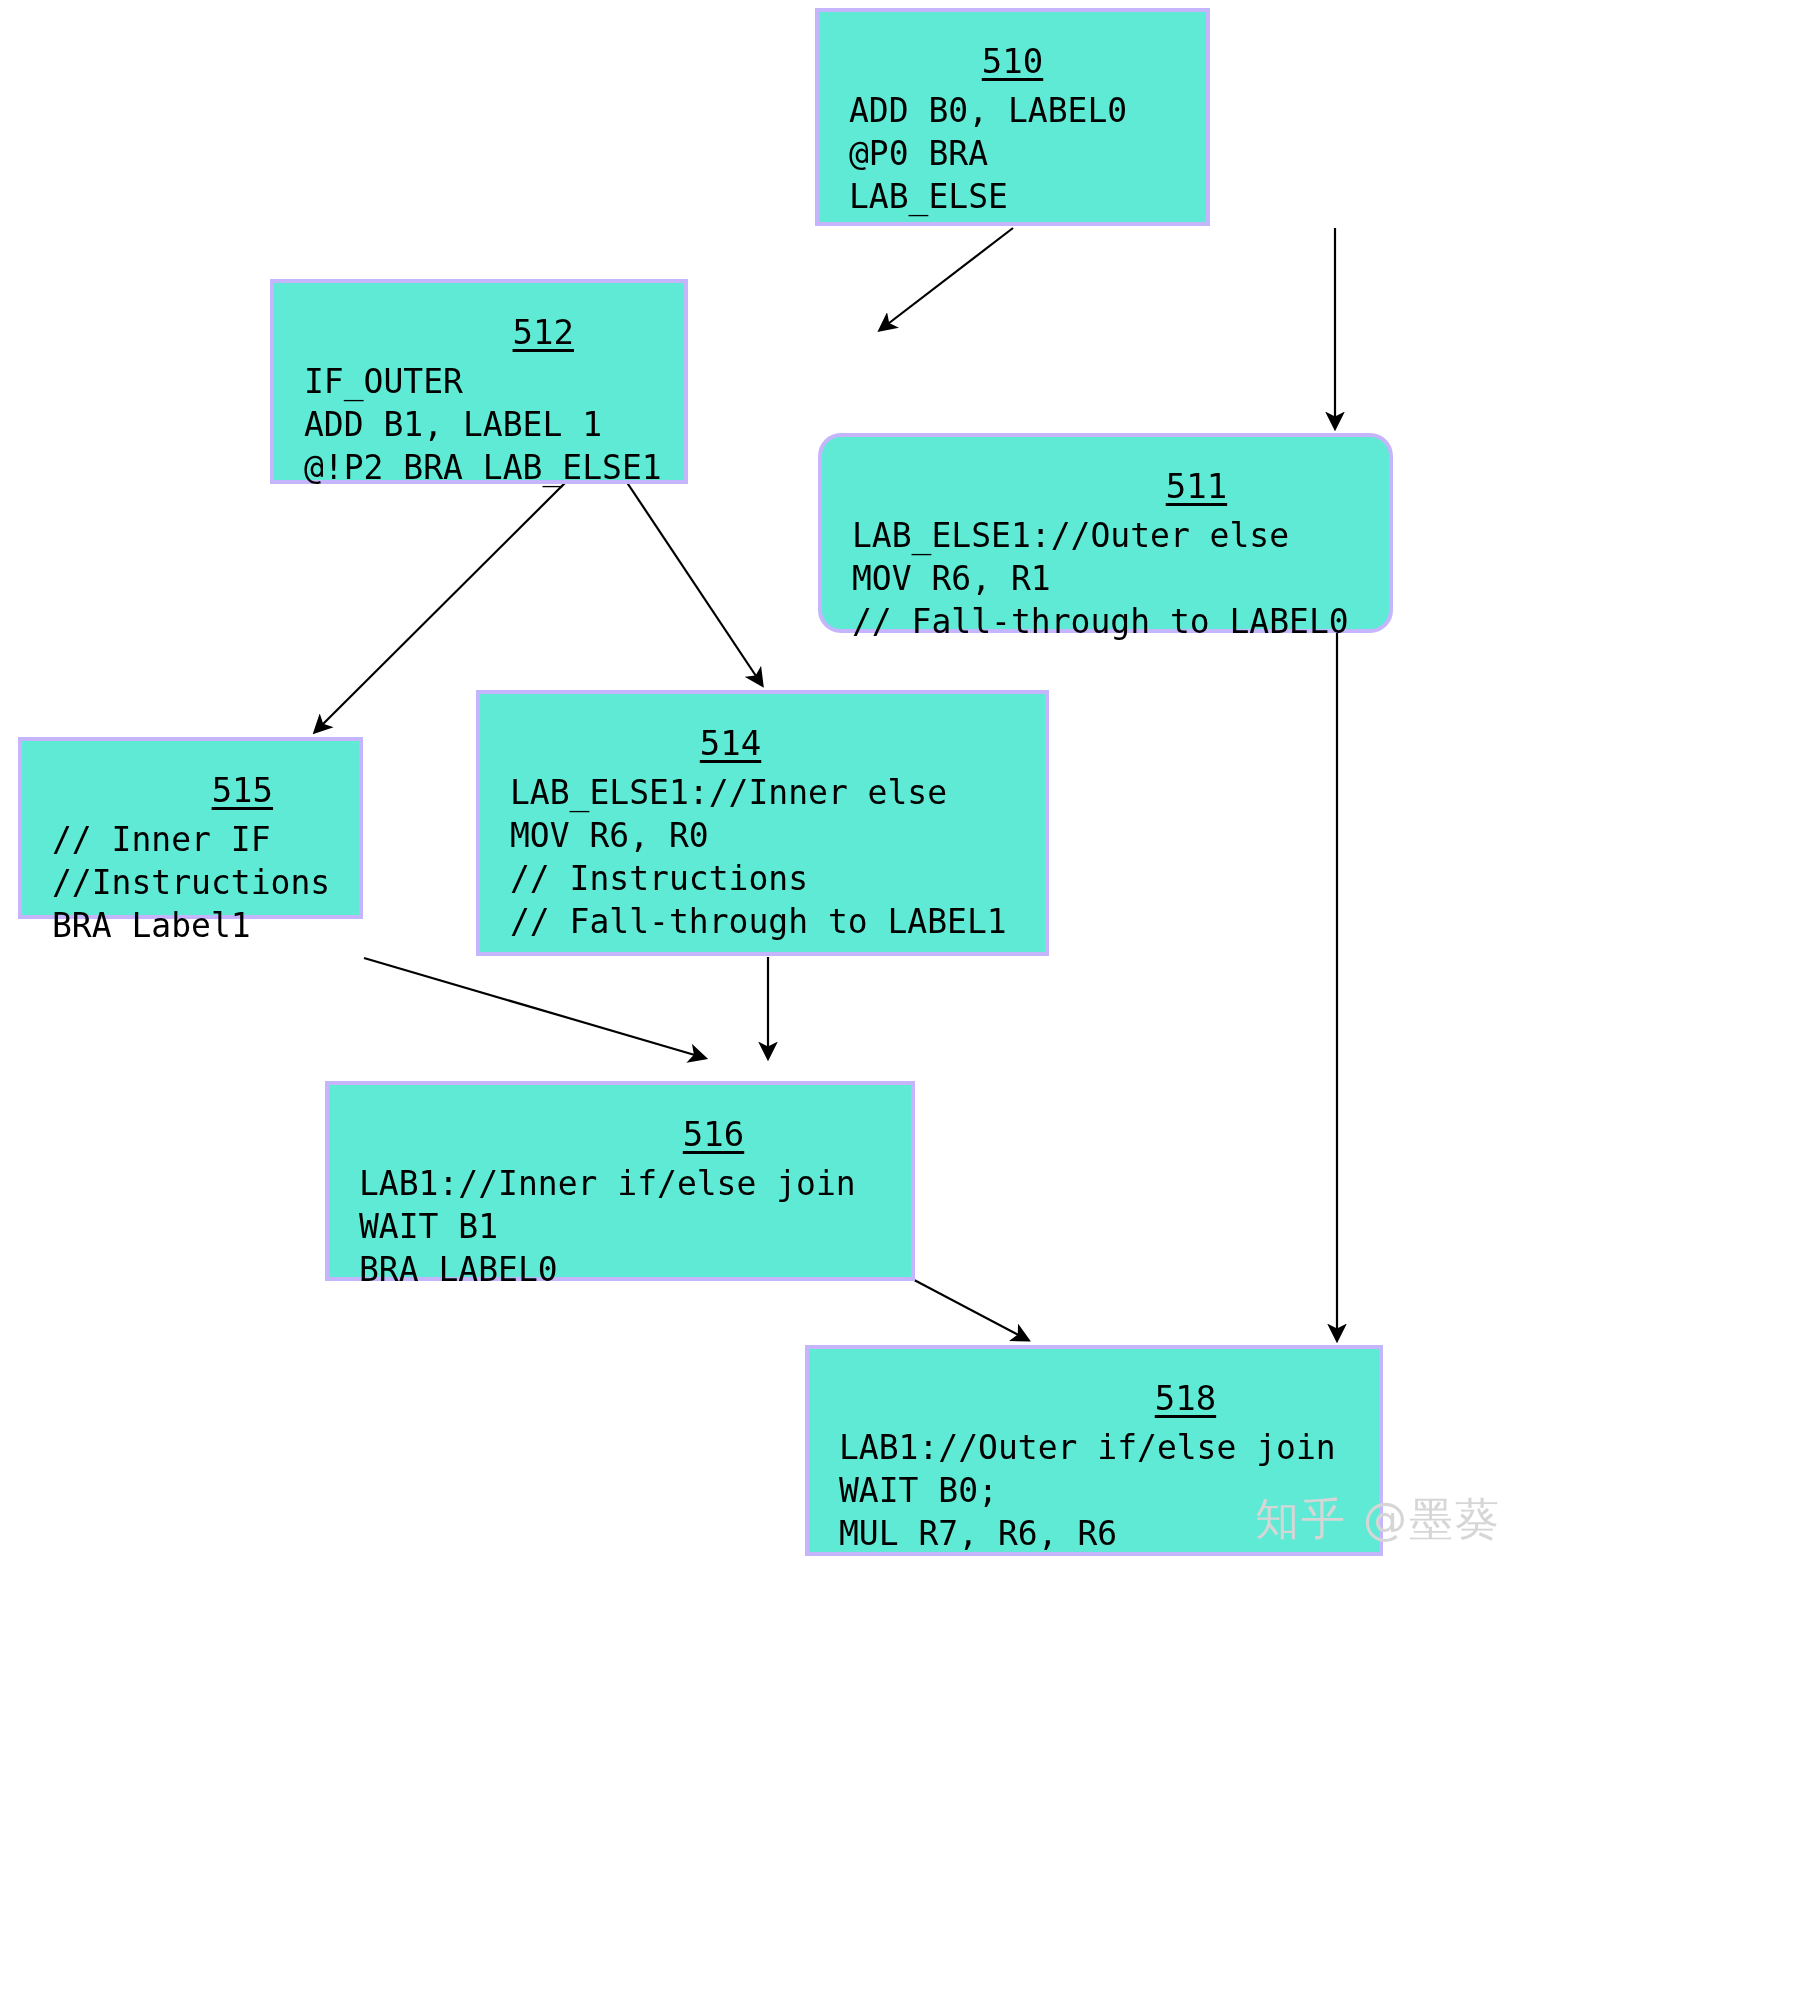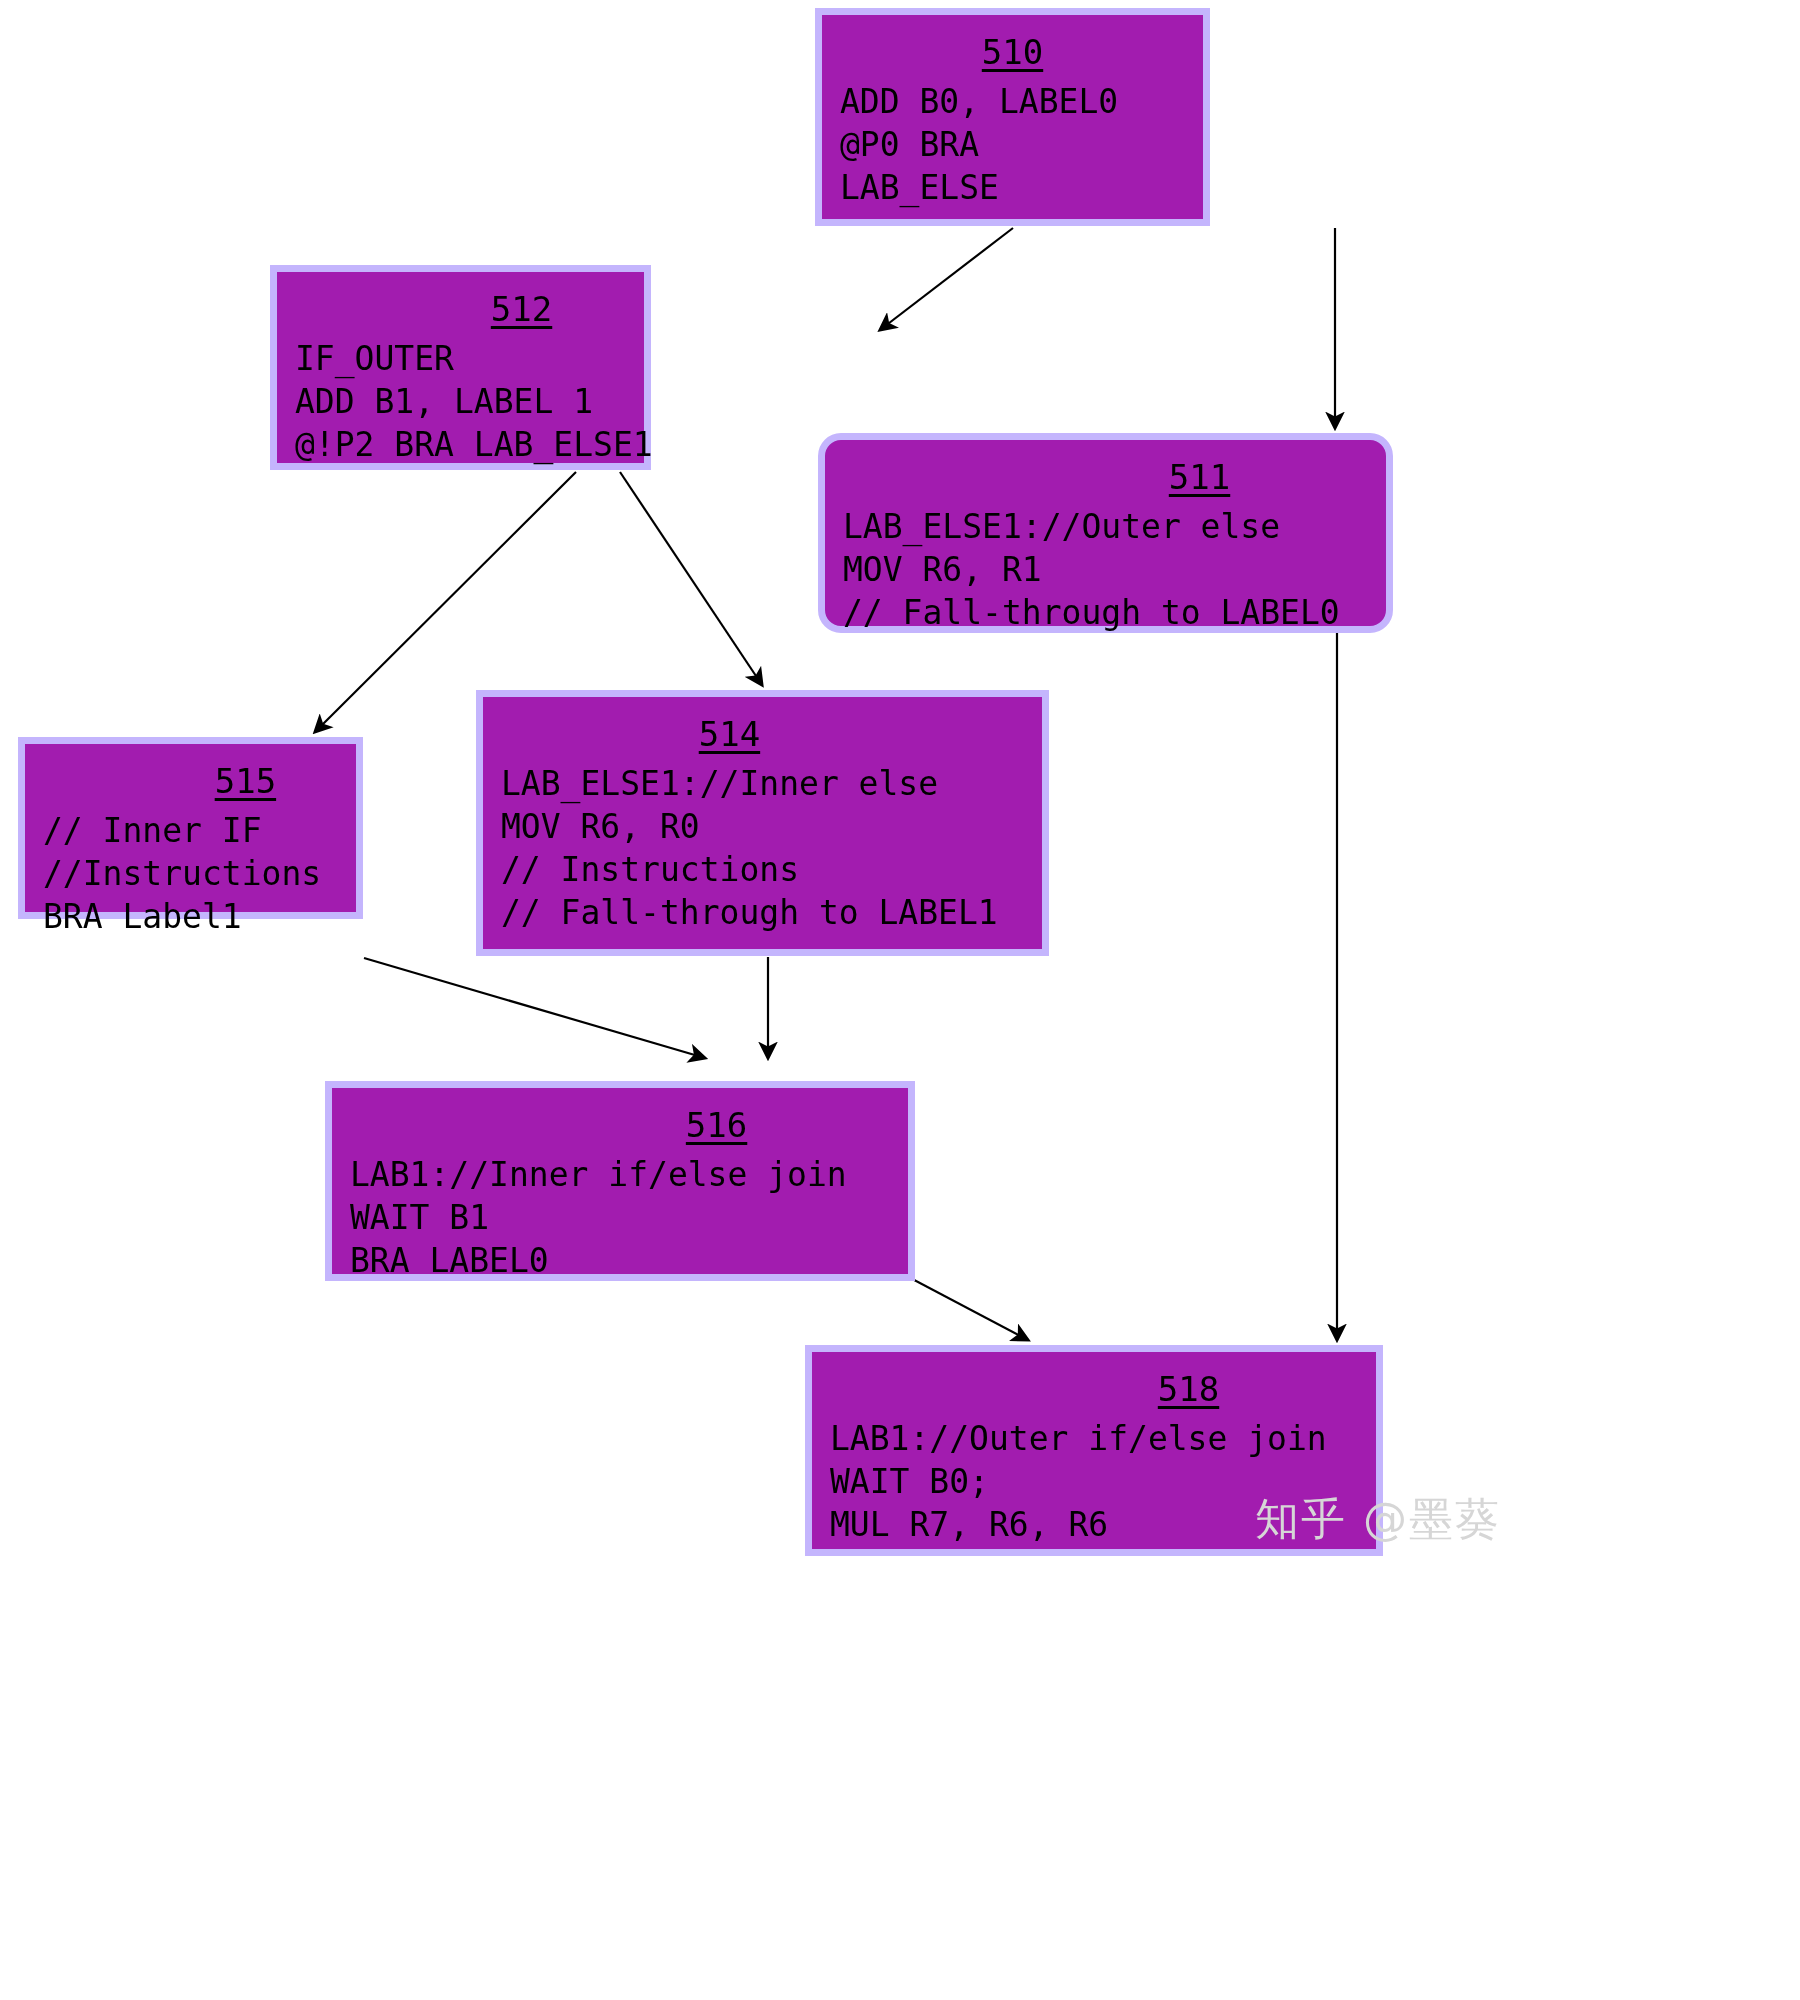--- a/index.html
+++ b/index.html
@@ -11,23 +11,23 @@
     position: relative;
     width: 1800px;
     height: 2000px;
     background: #ffffff;
     overflow: hidden;
     font-family: "DejaVu Sans Mono", "Liberation Mono", monospace;
   }
   .node {
     position: absolute;
     box-sizing: border-box;
-    border: 7px solid #c4b5fd;
-    background: #a21caf;
-    padding: 4px;
+    border: 4px solid #c4b5fd;
+    background: #5eead4;
+    padding: 16px;
   }
   .node-title {
     display: block;
     text-align: center;
     font-family: "DejaVu Sans Mono", "Liberation Mono", monospace;
     font-size: 34px;
     line-height: 1.0;
     color: #000000;
     text-decoration: underline;
     text-underline-offset: 5px;
@@ -114,21 +114,21 @@
     </g>
   </svg>
 
   <div class="node" style="left:815px; top:8px; width:395px; height:218px;">
     <span class="node-title">510</span>
     <span class="node-body">ADD B0, LABEL0
 @P0 BRA
 LAB_ELSE</span>
   </div>
 
-  <div class="node" style="left:270px; top:265px; width:381px; height:205px;">
+  <div class="node" style="left:270px; top:279px; width:418px; height:205px;">
     <span class="node-title offset-right">512</span>
     <span class="node-body">IF_OUTER
 ADD B1, LABEL 1
 @!P2 BRA LAB_ELSE1</span>
   </div>
 
   <div class="node" style="left:818px; top:433px; width:575px; height:200px;border-radius:23px;">
     <span class="node-title offset-right">511</span>
     <span class="node-body">LAB_ELSE1://Outer else
 MOV R6, R1

